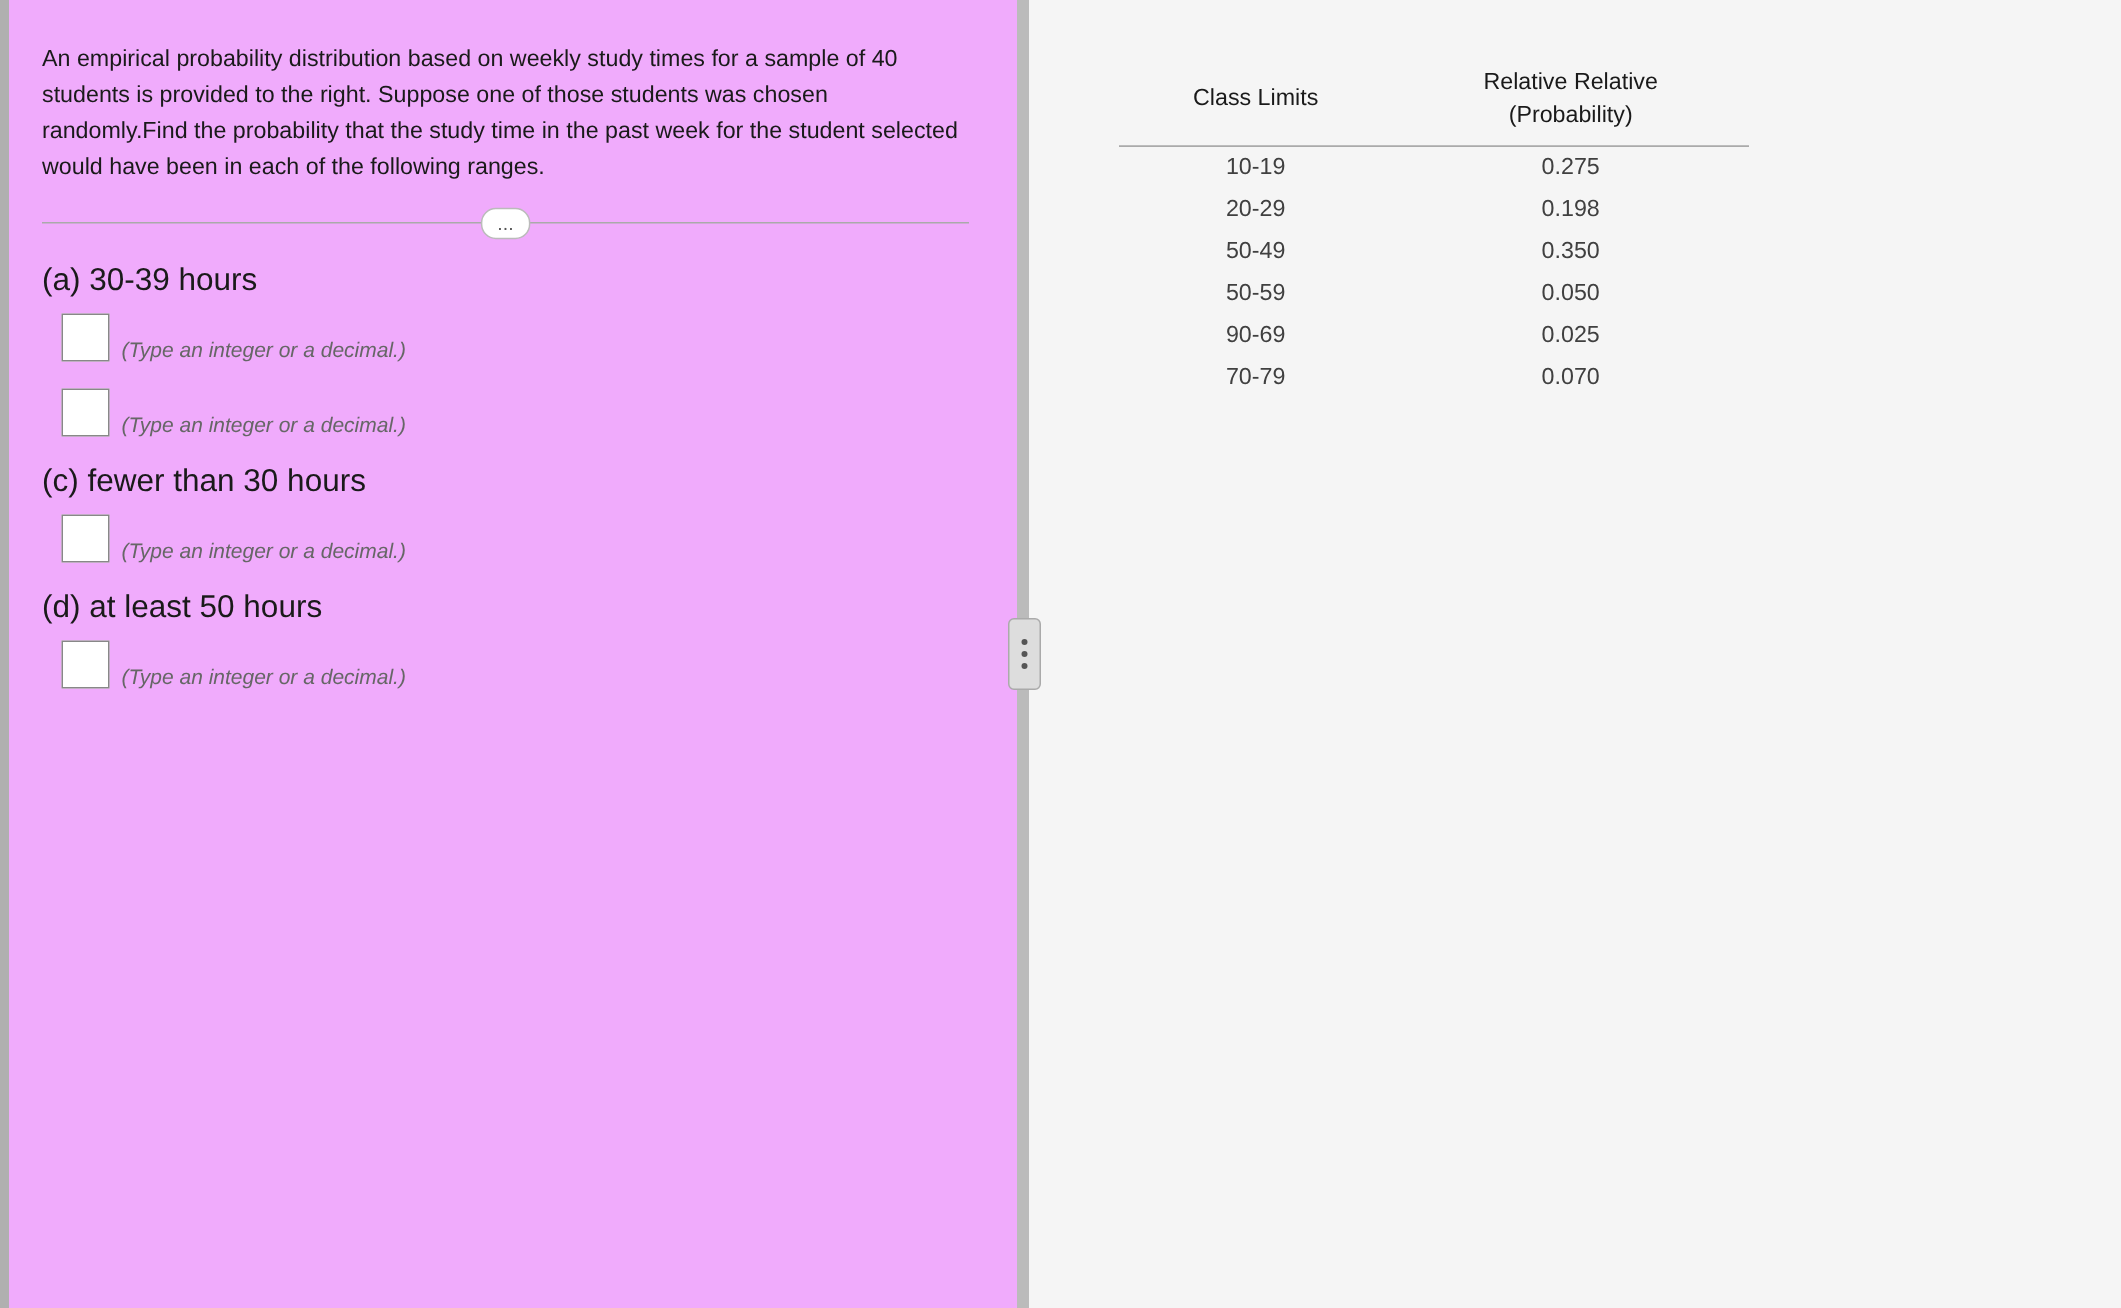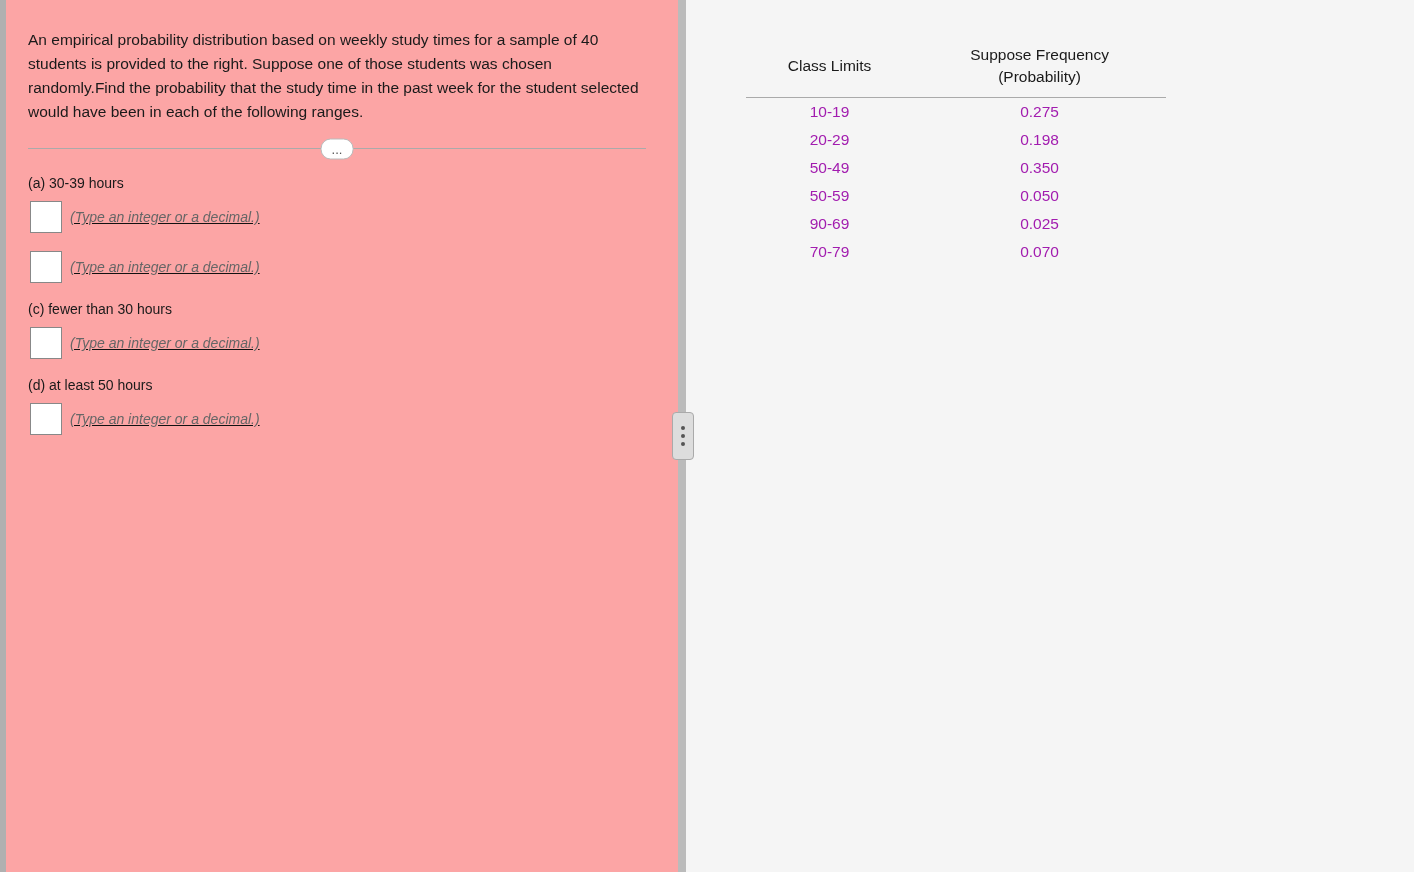--- a/index.html
+++ b/index.html
@@ -17,21 +17,21 @@
       display: flex;
       width: 1414px;
       min-height: 872px;
       background: #e8e8e8;
     }
 
     
     .left-panel {
       flex: 0 0 680px;
       width: 680px;
-      background: #fca5a5;
+      background: #f0abfc;
       padding: 28px 32px 28px 28px;
       border-right: 2px solid #bbb;
       position: relative;
     }
 
     .problem-text {
       font-size: 15.5px;
       line-height: 1.55;
       color: #1a1a1a;
       margin-bottom: 24px;
@@ -56,33 +56,32 @@
       background: #fff;
       border: 1.5px solid #bbb;
       border-radius: 10px;
       padding: 2px 10px 2px 10px;
       font-size: 13px;
       color: #555;
       cursor: pointer;
     }
 
     .section-label {
-      font-size: 14px;
+      font-size: 21px;
       color: #1a1a1a;
       margin-bottom: 10px;
       margin-top: 18px;
     }
 
     .input-row {
       display: flex;
-      align-items: center;
+      align-items: flex-end;
       gap: 8px;
       margin-bottom: 18px;
-      margin-left: 2px;
-      text-decoration: underline;
+      margin-left: 13px;
     }
 
     .answer-box {
       width: 32px;
       height: 32px;
       border: 1.5px solid #888;
       background: #fff;
       display: inline-block;
       flex-shrink: 0;
     }
@@ -116,21 +115,21 @@
       font-size: 15.5px;
       color: #1a1a1a;
       text-align: center;
       padding: 6px 12px 10px 12px;
       border-bottom: 1.5px solid #aaa;
     }
 
     .freq-table td {
       text-align: center;
       font-size: 15.5px;
-      color: #a21caf;
+      color: #404040;
       padding: 5px 12px;
     }
 
     .col-class {
       text-align: center;
     }
 
     .col-freq {
       text-align: center;
     }
@@ -243,21 +242,21 @@
     </div>
   </div>
 
   <div class="right-panel">
     <div class="table-container">
       <table class="freq-table">
         <thead>
           <tr>
             <th class="col-class th-relative">Class Limits</th>
             <th class="col-freq th-relative">
-              <span>Suppose Frequency</span><br>
+              <span>Relative Relative</span><br>
               <span>(Probability)</span>
             </th>
           </tr>
         </thead>
         <tbody id="table-body">
         <tr>
               <td>10-19</td>
               <td>0.275</td>
             </tr>
             <tr>

